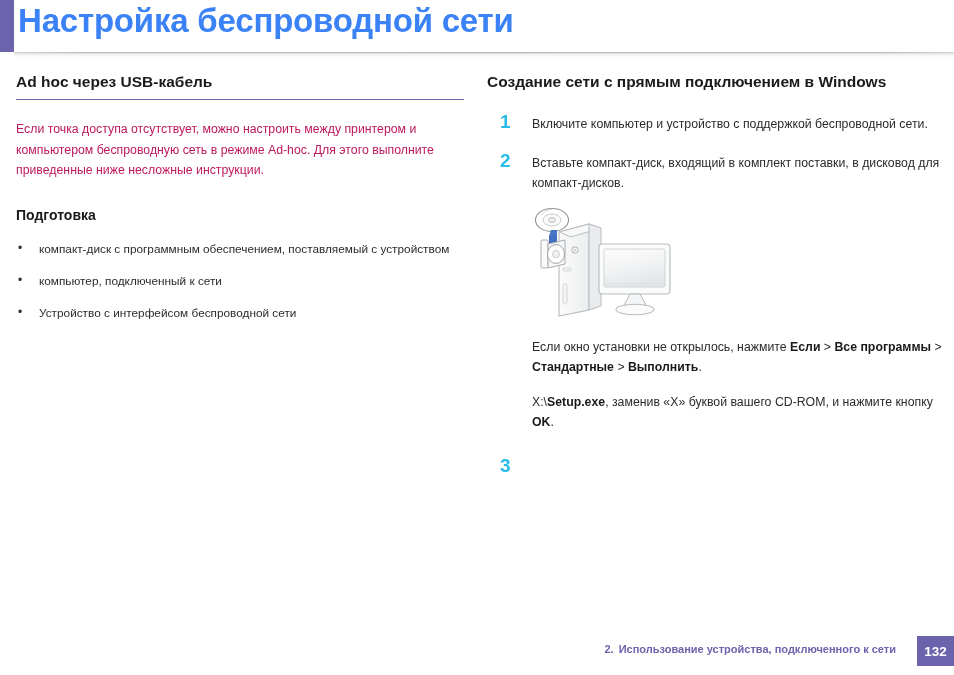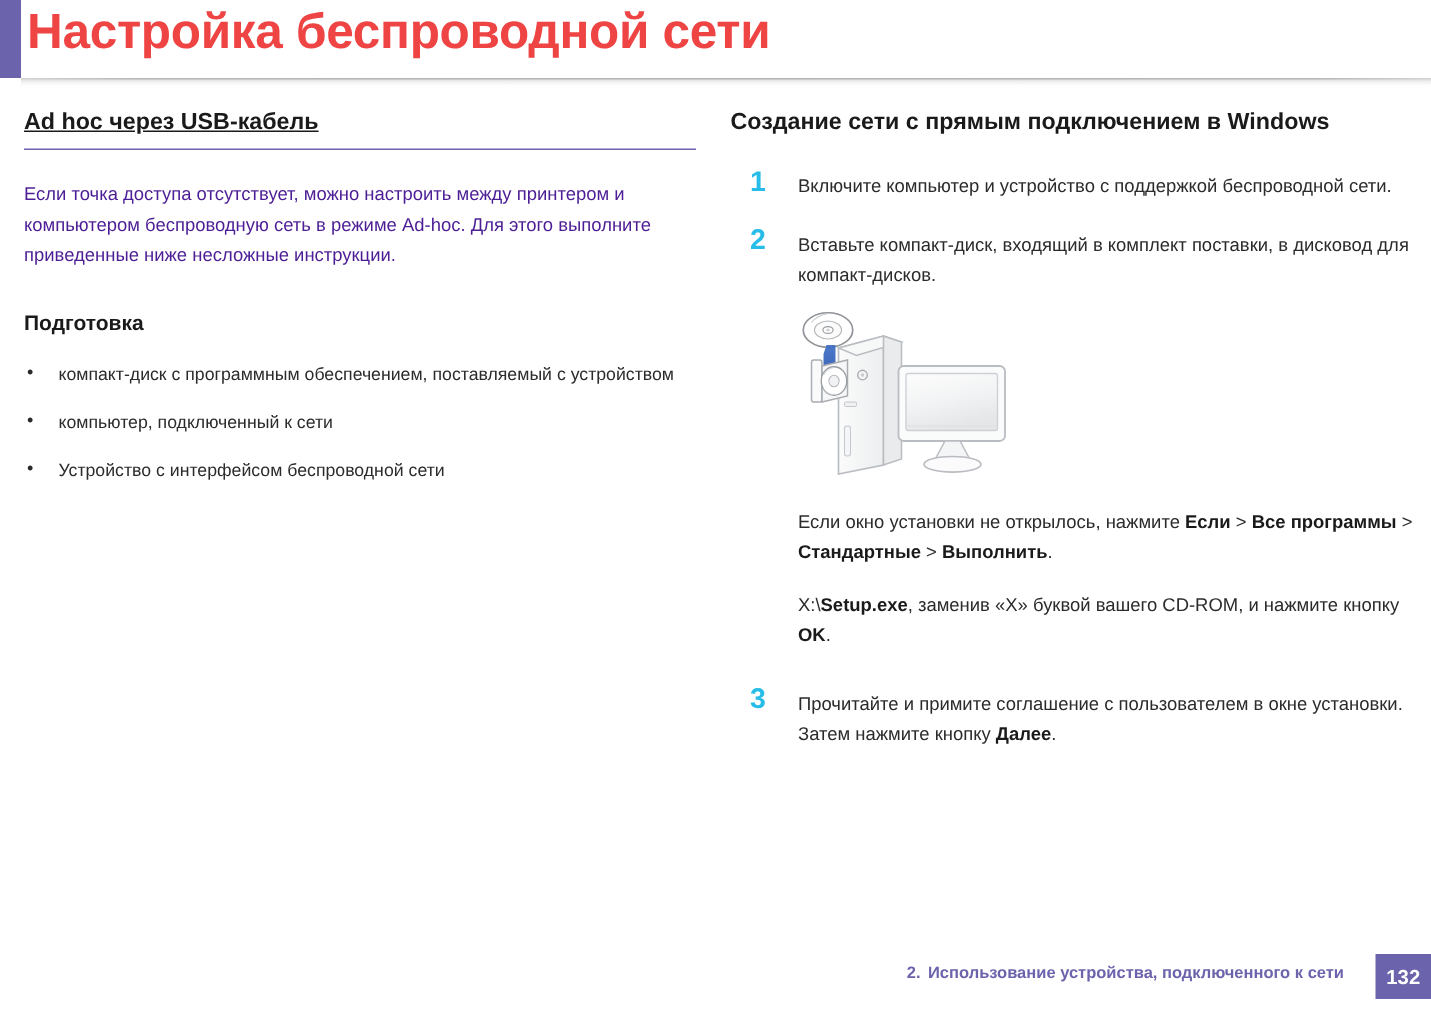--- a/index.html
+++ b/index.html
@@ -33,21 +33,21 @@
     height: 52px;
     background: #6b63ab;
   }
   .page-title {
     position: absolute;
     left: 18px;
     top: 2px;
     font-size: 33px;
     font-weight: bold;
     letter-spacing: -0.2px;
-    color: #ef4444;
+    color: #3b82f6;
     white-space: nowrap;
   }
   .title-rule {
     position: absolute;
     left: 14px;
     top: 52px;
     width: 940px;
     height: 7px;
     background: linear-gradient(to bottom,
                 rgba(140,140,140,0.42) 0%,
@@ -88,28 +88,27 @@
   .sec-head {
     font-size: 15.5px;
     font-weight: bold;
     color: #1a1a1a;
     line-height: 20px;
     margin: 0;
   }
   .sec-head-underlined {
     padding-bottom: 7px;
     border-bottom: 1.4px solid #6b63ab;
-    text-decoration: underline;
   }
 
   
   .para {
     font-size: 12.3px;
     line-height: 20.5px;
-    color: #4c1d95;
+    color: #be185d;
     margin: 0;
   }
   .sub-head {
     font-size: 14px;
     font-weight: bold;
     color: #1a1a1a;
     margin: 0;
   }
 
   
@@ -303,21 +302,20 @@
   <div class="step-sub" style="margin-top:0;">
     <span>Если окно установки не открылось, нажмите </span><b>Если</b><span> &gt; </span><b>Все программы</b><span> &gt; </span><b>Стандартные</b><span> &gt; </span><b>Выполнить</b><span>.</span>
   </div>
 
   <div class="step-sub" style="margin-top:14px;">
     <span>X:\</span><b>Setup.exe</b><span>, заменив «X» буквой вашего CD-ROM, и нажмите кнопку </span><b>OK</b><span>.</span>
   </div>
 
   <div class="step" style="margin-top:25px;">
     <span class="step-num">3</span>
-    <span class="step-text"><span>Прочитайте и примите соглашение с пользователем в окне установки. Затем нажмите кнопку </span><b>Далее</b><span>.</span></span>
   </div>
 </div>
 
 <div class="footer">
   <div class="footer-text">
     <span>2.</span><span class="footer-sep"></span><span>Использование устройства, подключенного к сети</span>
   </div>
 </div>
 <div class="page-badge">132</div>
 

